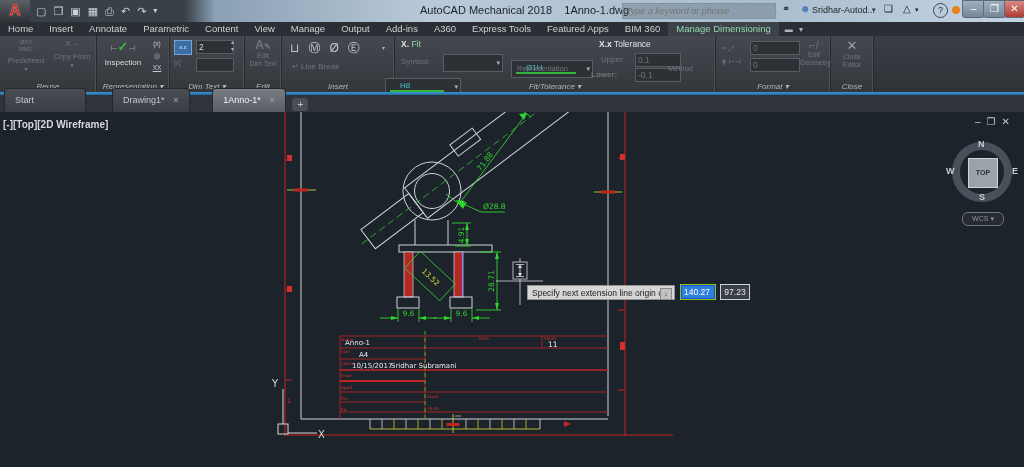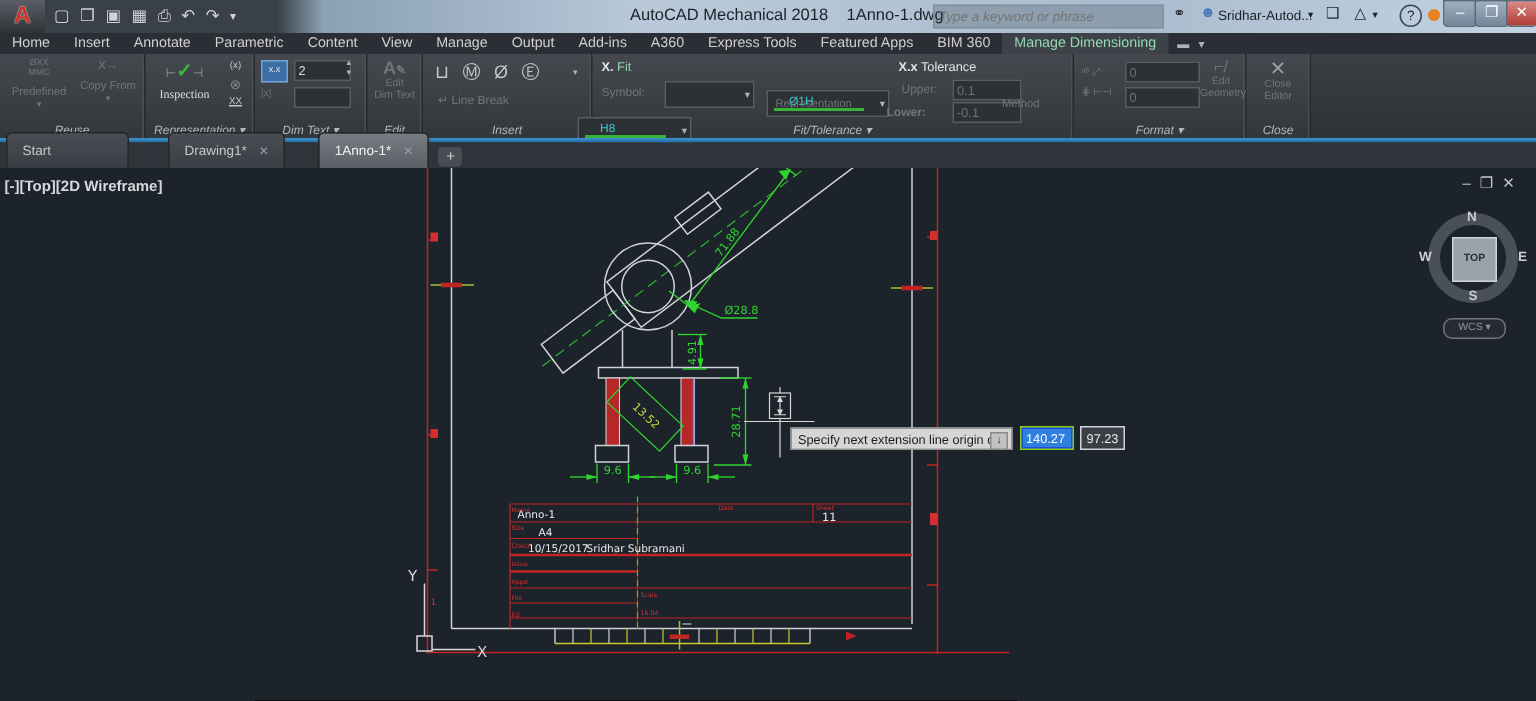--- a/index.html
+++ b/index.html
@@ -124,21 +124,21 @@
         <div class="dis" style="font-size:8px;line-height:9px;">X→</div>
         <div class="dis" style="font-size:7.5px;margin-top:4px;">Copy From</div>
         <div class="dis" style="font-size:6px;">▾</div>
       </div>
       <div class="plabel">Reuse</div>
     </div>
 
     <div class="panel" style="width:72px;">
       <div class="abs" style="left:4px;top:2px;width:44px;text-align:center;">
         <div style="font-size:13px;line-height:18px;"><span style="color:#9aa0a6;font-size:8px;">⊢</span><span style="color:#3db53d;font-weight:bold;">✓</span><span style="color:#9aa0a6;font-size:8px;">⊣</span></div>
-        <div class="en" style="font-size:8px;font-family:Liberation Serif, serif;">Inspection</div>
+        <div class="en" style="font-size:8px;">Inspection</div>
       </div>
       <div class="abs" style="left:52px;top:2px;width:16px;text-align:center;line-height:12px;">
         <div class="icn" style="font-size:6.5px;">(x)</div>
         <div style="font-size:9px;color:#84898e;">⊗</div>
         <div class="icn" style="font-size:6.5px;text-decoration:underline;">XX</div>
       </div>
       <div class="plabel"><span>Representation</span> ▾</div>
     </div>
 
     <div class="panel" style="width:74px;">

